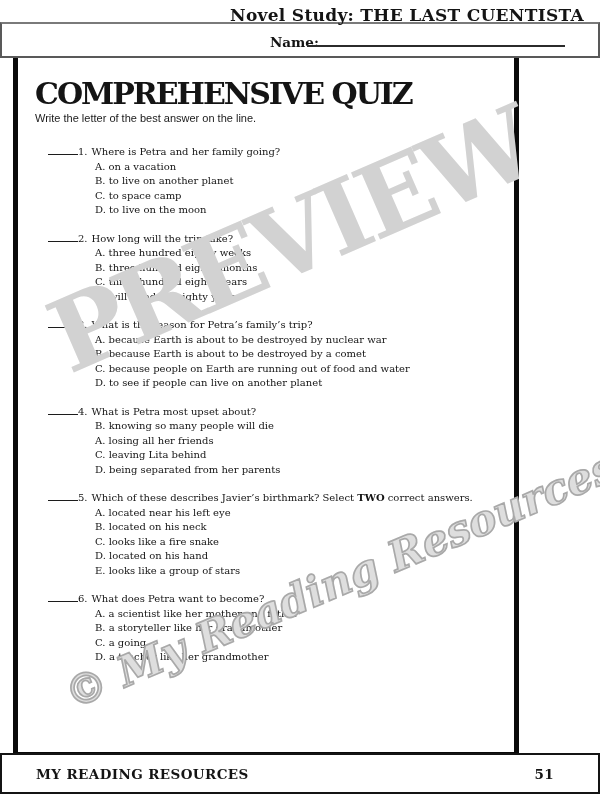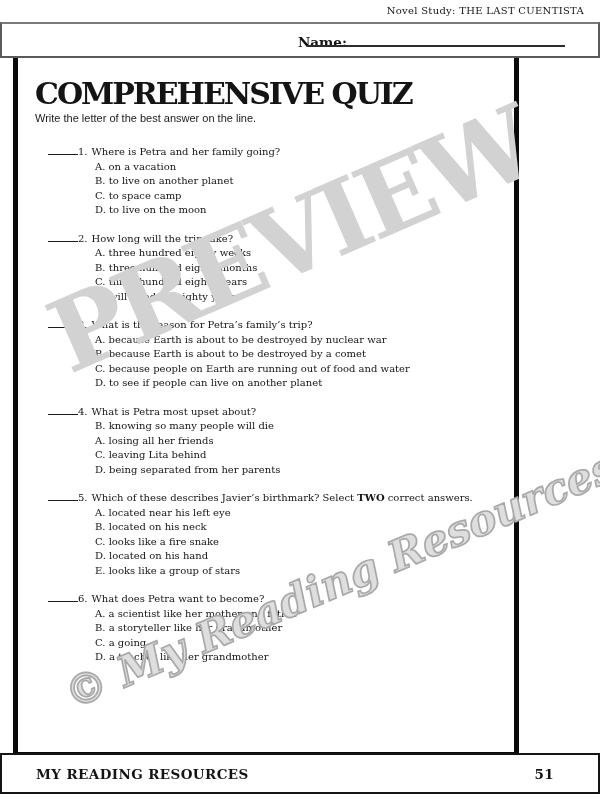--- a/index.html
+++ b/index.html
@@ -6,32 +6,32 @@
   html,body { width:600px; height:800px; }
   body {
     position:relative;
     background:#ffffff;
     font-family:"DejaVu Serif", serif;
     color:#141414;
     overflow:hidden;
   }
   .top-title {
     position:absolute; top:5px; right:16px;
-    font-weight:normal; font-size:10px; letter-spacing:0.3px;
+    font-weight:bold; font-size:17px; letter-spacing:0.3px;
     z-index:7; white-space:nowrap;
   }
   .name-bar {
     position:absolute; top:22px; left:0; width:600px; height:36px;
     background:#ffffff;
     border:2px solid #595959; border-top-color:#7a7a7a;
     z-index:6;
   }
   .name-label {
     position:absolute; left:268px; bottom:6px;
-    font-weight:bold; font-size:13.5px;margin-left:28px;
+    font-weight:bold; font-size:13.5px;
   }
   .name-line {
     position:absolute; left:305px; right:33px; bottom:9px;
     border-bottom:2px solid #2b2b2b; height:0;
   }
   .quiz-box {
     position:absolute; left:13px; top:40px; width:506px; height:717px;
     border:5px solid #0a0a0a; background:#ffffff; z-index:1;
   }
   .quiz-content { padding:33px 18px 0 17px; }

